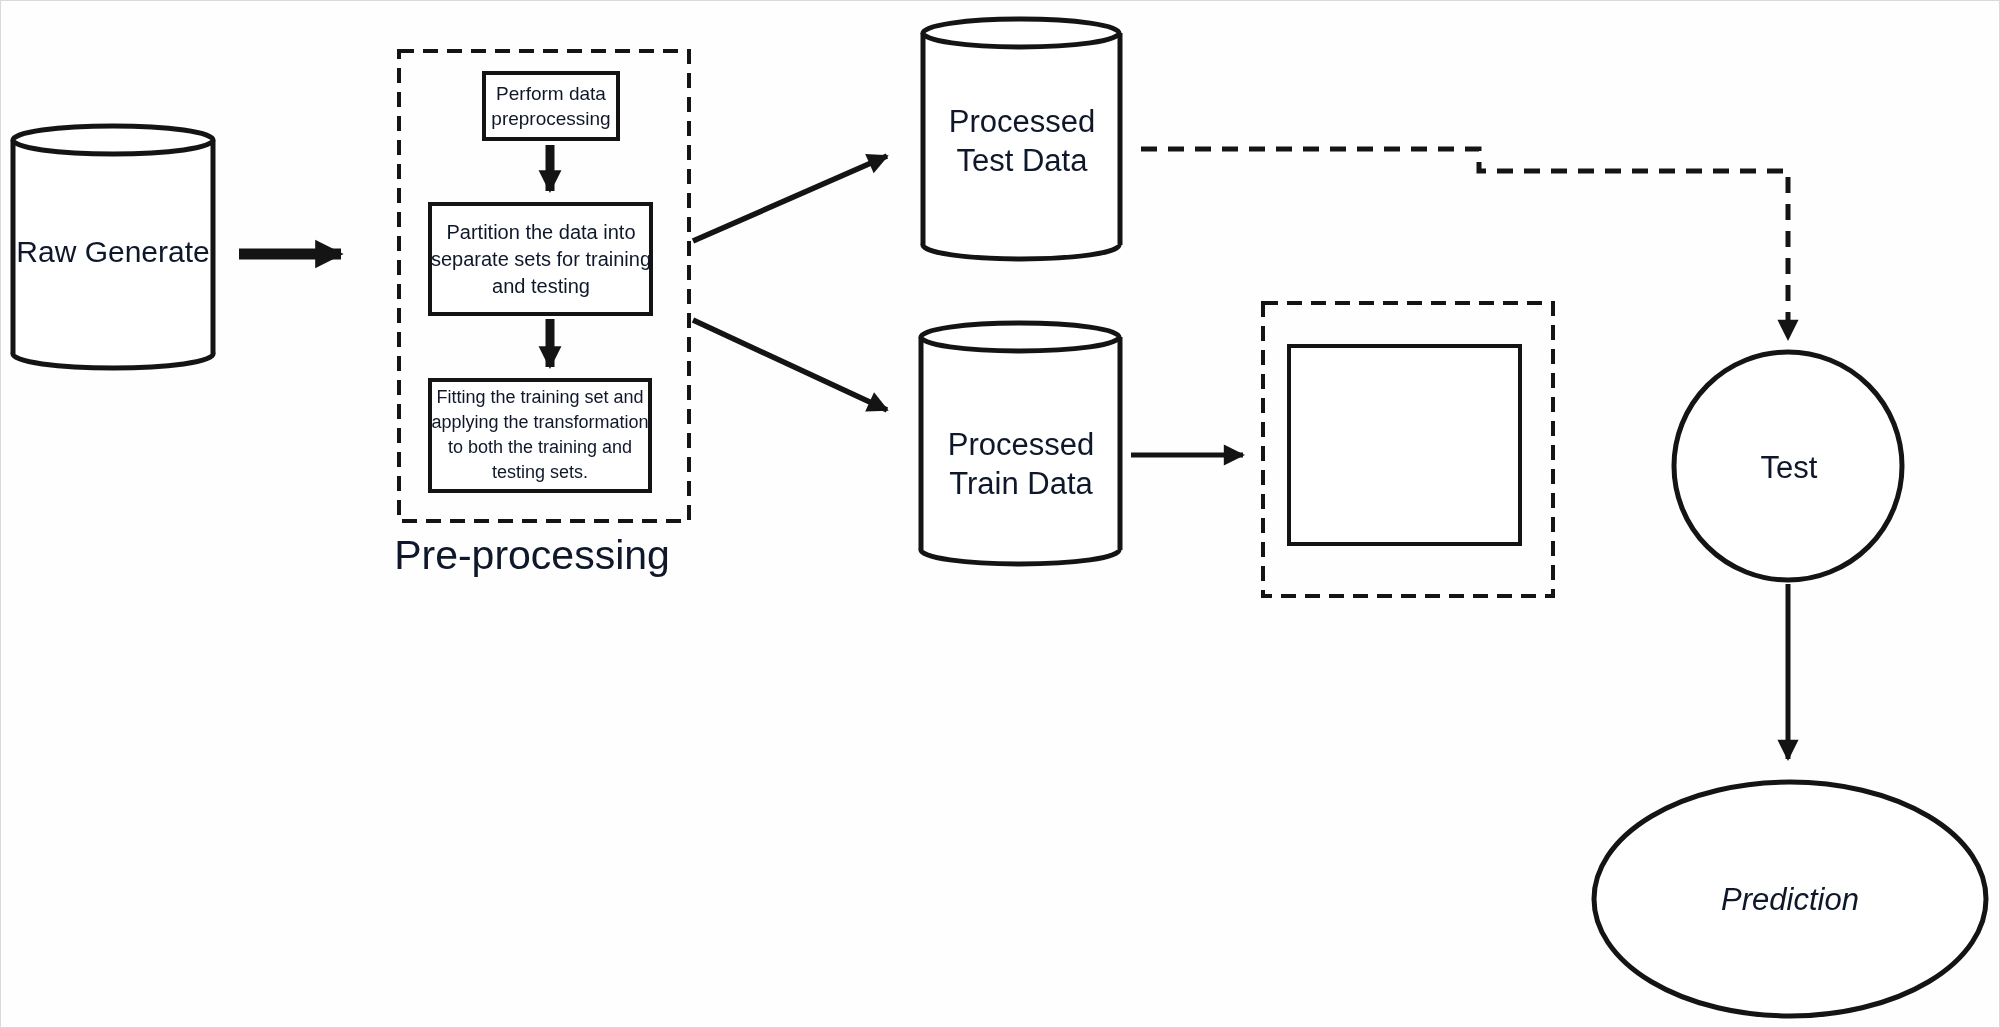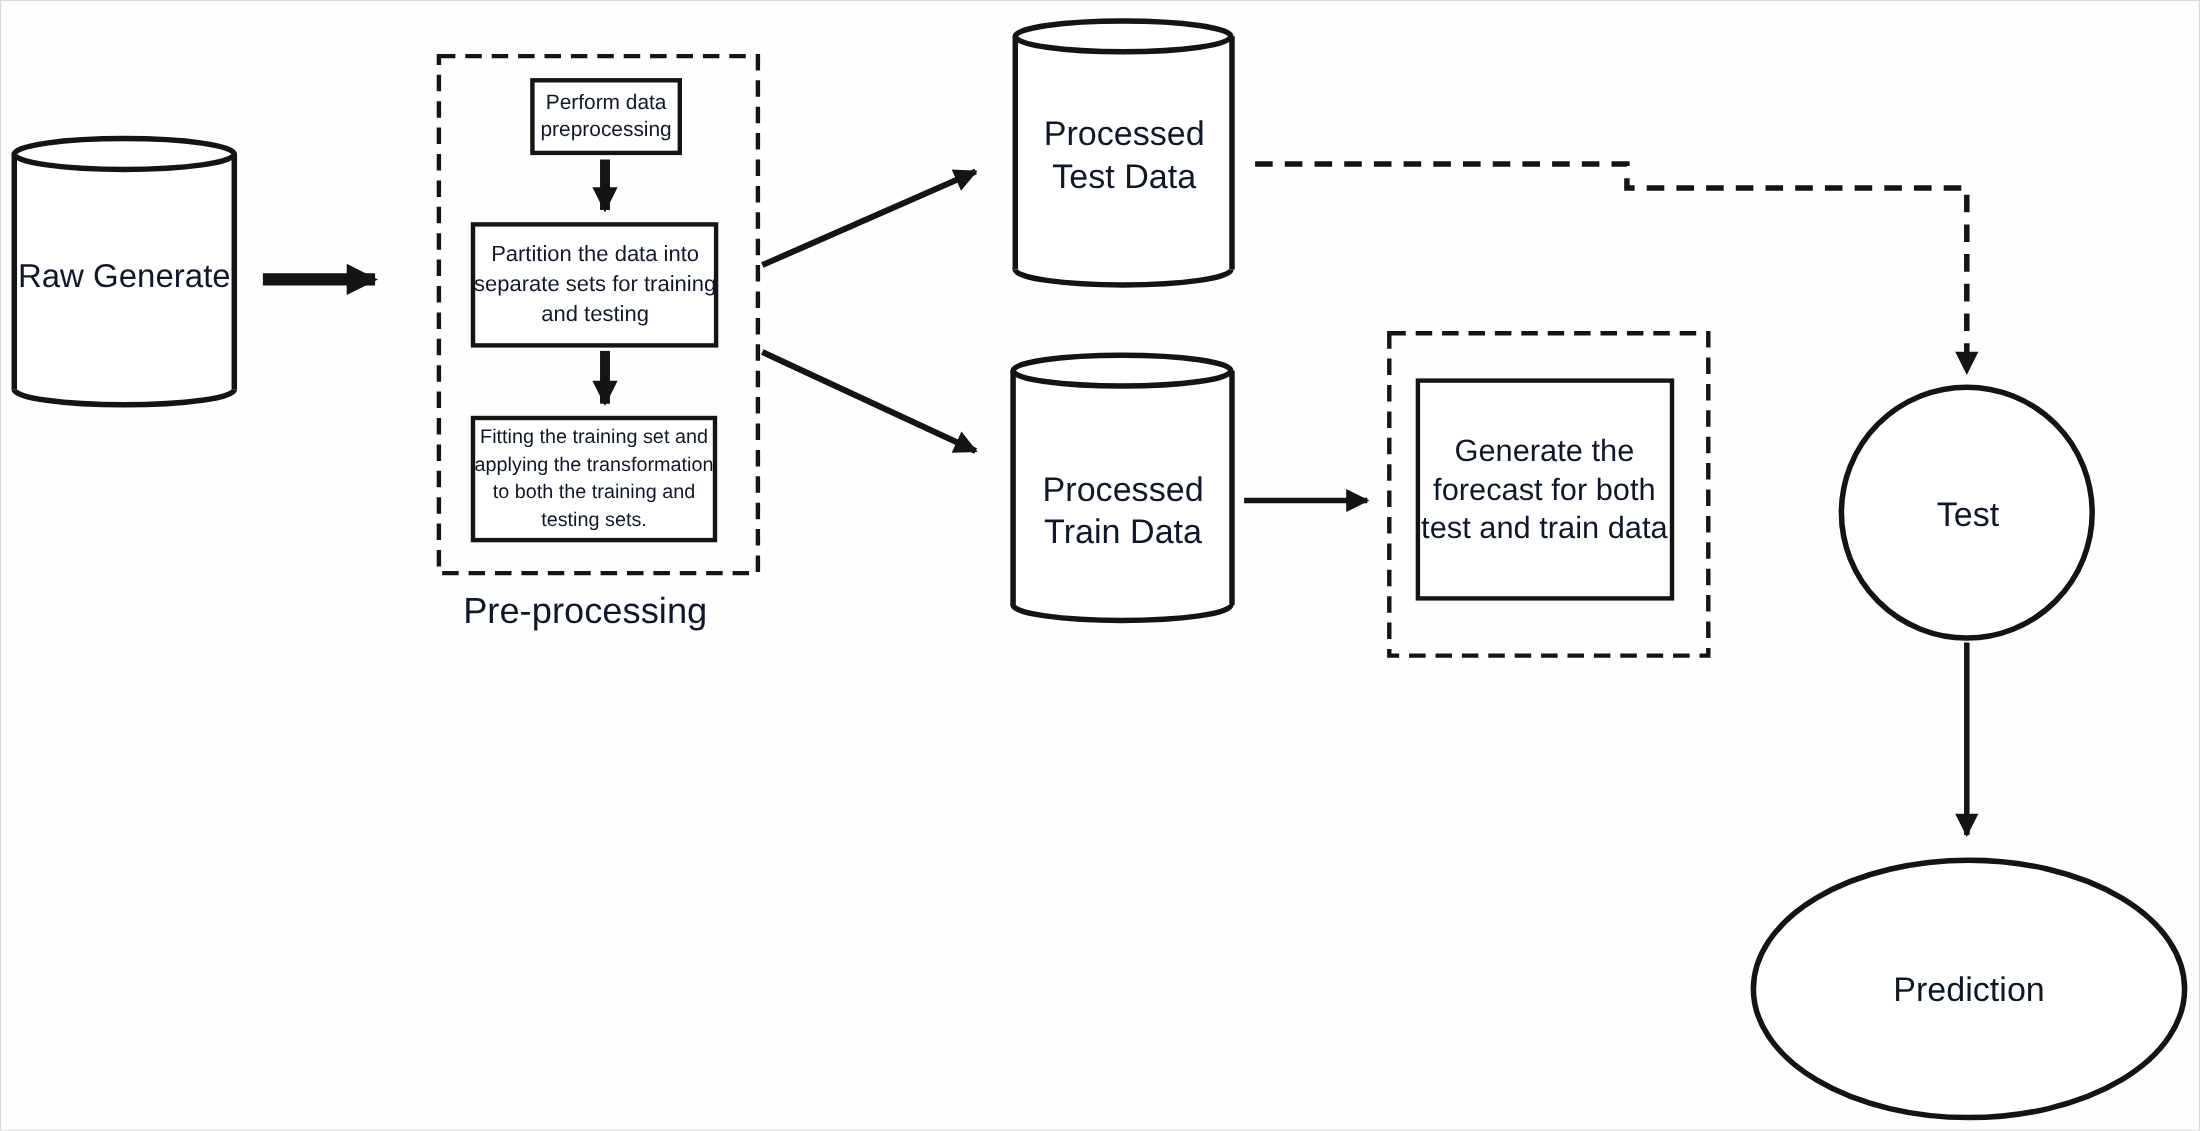--- a/index.html
+++ b/index.html
@@ -19,26 +19,26 @@
     transform:translate(-50%,-50%);
     text-align:center;
     white-space:pre-line;
     color:#0f172a;
     user-select:none;
   }
   .lbl-raw        { left:112px;  top:251px; font-size:30px; line-height:38px; }
   .lbl-step1      { left:550px;  top:105px; font-size:19px; line-height:25px; }
   .lbl-step2      { left:540px;  top:258px; font-size:20px; line-height:27px; }
   .lbl-step3      { left:539px;  top:434px; font-size:18px; line-height:25px; }
-  .lbl-group      { left:531px;  top:554px; font-size:33px; }
+  .lbl-group      { left:531px;  top:554px; font-size:41px; }
   .lbl-test       { left:1021px; top:140px; font-size:31px; line-height:39px; }
   .lbl-train      { left:1020px; top:463px; font-size:31px; line-height:39px; }
   .lbl-forecast   { left:1403px; top:444px; font-size:28px; line-height:35px; }
   .lbl-model      { left:1788px; top:467px; font-size:31px; }
-  .lbl-prediction { left:1789px; top:899px; font-size:31px; }
+  .lbl-prediction { left:1789px; top:899px; font-size:31px;font-style:italic; }
 
   svg .shape   { fill:#ffffff; stroke:#141414; }
   svg .fillonly{ fill:#ffffff; stroke:none; }
   svg .edge    { fill:none; stroke:#141414; }
 </style>
 </head>
 <body>
 
 <div class="page">
 
@@ -117,19 +117,16 @@
   <div class="lbl lbl-step2">Partition the data into
 separate sets for training
 and testing</div>
   <div class="lbl lbl-group">Pre-processing</div>
 
   <div class="lbl lbl-test">Processed
 Test Data</div>
   <div class="lbl lbl-train">Processed
 Train Data</div>
 
-  <div class="lbl lbl-forecast">Generate the
-forecast for both
-test and train data</div>
 
   <div class="lbl lbl-model">Test</div>
   <div class="lbl lbl-prediction">Prediction</div>
 </div>
 
 </body></html>

